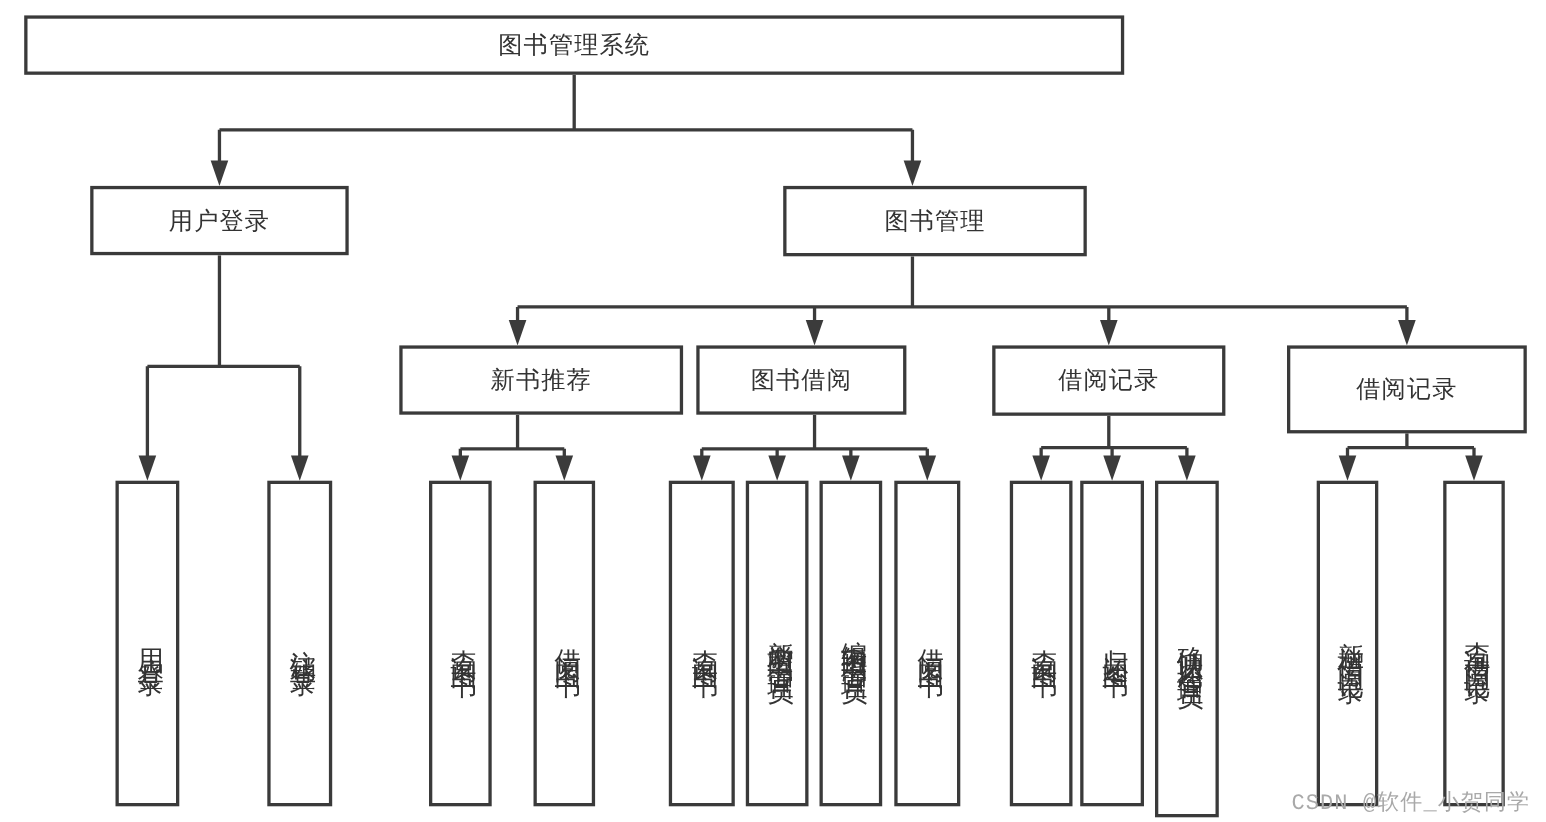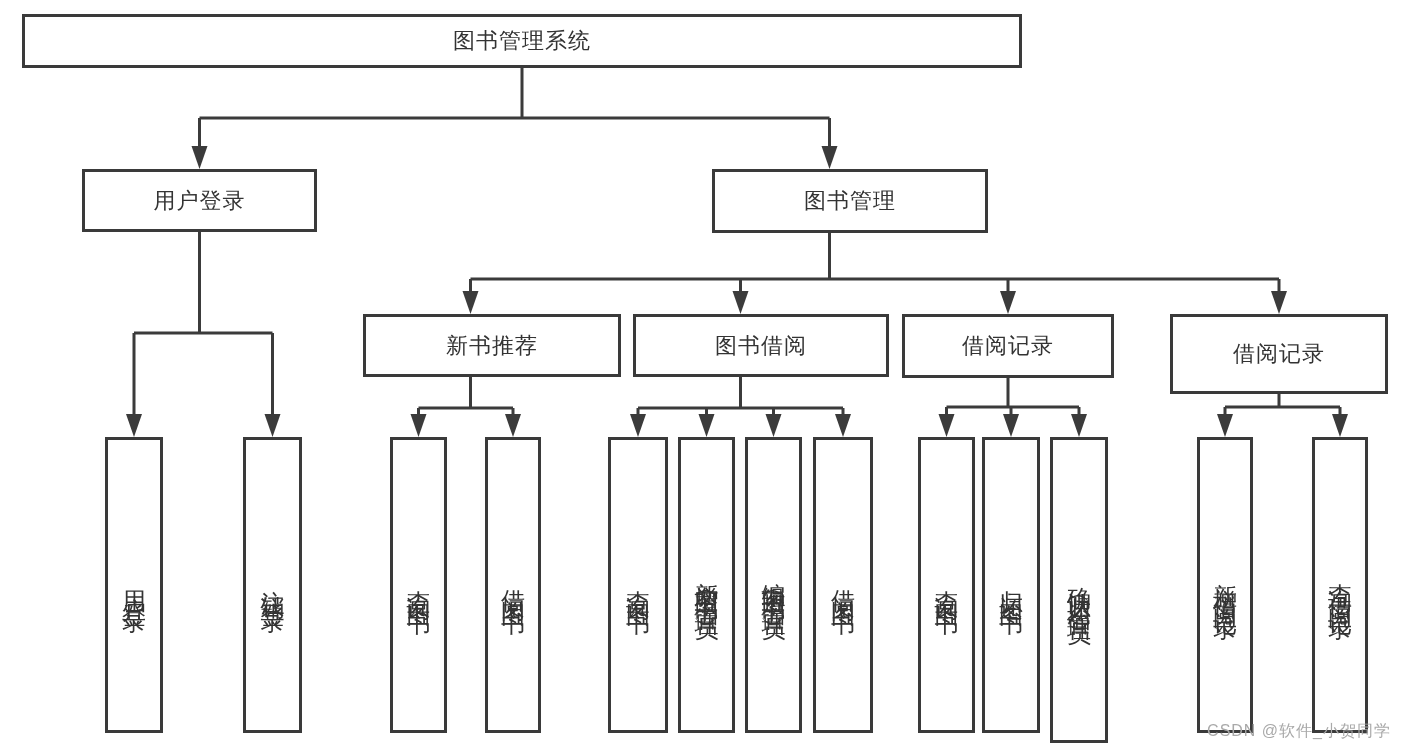--- a/index.html
+++ b/index.html
@@ -1,20 +1,20 @@
 <!DOCTYPE html>
 <html><head>
 <meta charset="utf-8">
 <style>
   html,body{margin:0;padding:0;background:#ffffff;}
   .canvas{
     position:relative;
     width:1405px;height:747px;
     background:#ffffff;
-    font-family:Liberation Sans, sans-serif;
+    font-family:Liberation Mono, monospace;
     overflow:hidden;
   }
   .connectors{position:absolute;left:0;top:0;width:1405px;height:747px;}
   .box{
     position:absolute;
     box-sizing:border-box;
     background:#ffffff;
     border:3px solid #3a3a3a;
     display:flex;align-items:center;justify-content:center;
     color:#333333;
@@ -26,21 +26,21 @@
     writing-mode:vertical-rl;
     text-orientation:mixed;
     font-size:24px;
     letter-spacing:7px;
     color:#333333;
     line-height:1;
   }
   .watermark{
     position:absolute;
     right:14px;bottom:5px;
-    font-size:16px;
+    font-size:20px;
     color:#a9a9a9;
     letter-spacing:1px;
     white-space:nowrap;
   }
 </style>
 </head>
 <body>
 
 <div class="canvas">
 
@@ -91,21 +91,21 @@
   <div class="box" style="left:82px;top:169px;width:235px;height:63px;">
     <span>用户登录</span>
   </div>
   <div class="box" style="left:712px;top:169px;width:276px;height:64px;">
     <span>图书管理</span>
   </div>
 
   <div class="box" style="left:363px;top:314px;width:258px;height:63px;">
     <span>新书推荐</span>
   </div>
-  <div class="box" style="left:633px;top:314px;width:256px;height:63px;">
+  <div class="box" style="left:633px;top:314px;width:191px;height:63px;">
     <span>图书借阅</span>
   </div>
   <div class="box" style="left:902px;top:314px;width:212px;height:64px;">
     <span>借阅记录</span>
   </div>
   <div class="box" style="left:1170px;top:314px;width:218px;height:80px;">
     <span>借阅记录</span>
   </div>
 
   <div class="box leaf" style="left:105px;top:437px;width:58px;height:296px;">

